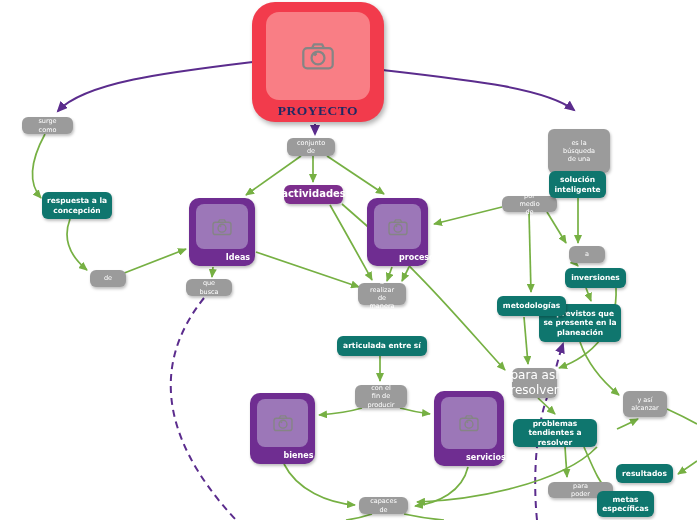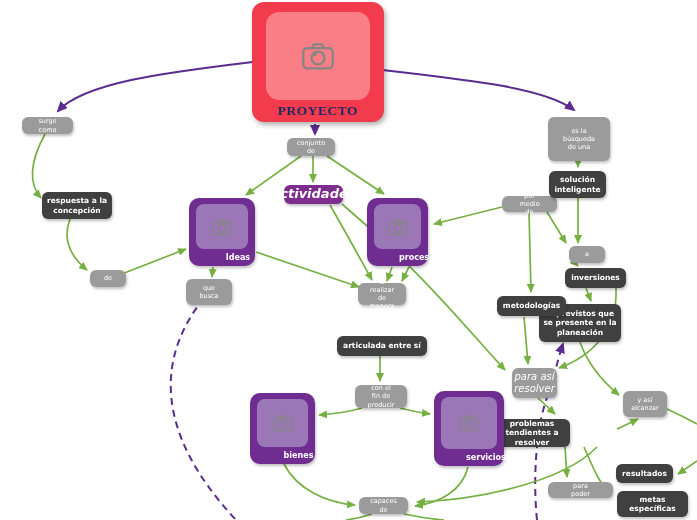--- a/index.html
+++ b/index.html
@@ -3,30 +3,30 @@
 <meta charset="utf-8">
 <style>
   html,body{margin:0;padding:0;background:#fff;}
   #canvas{position:relative;width:697px;height:520px;overflow:hidden;
           font-family:"DejaVu Sans","Liberation Sans",sans-serif;background:#fff;}
   #edges{position:absolute;left:0;top:0;z-index:1;}
   .node{position:absolute;z-index:2;display:flex;align-items:center;justify-content:center;
         text-align:center;border-radius:6px;box-sizing:border-box;line-height:1.25;
         box-shadow:1px 2px 3px rgba(0,0,0,.25);}
   .gray{background:#9b9b9b;color:#fff;font-size:6.5px;padding:2px 18px;justify-content:center;}
-  .gray.lg{font-size:10px;font-style:italic;}
-  .navy{background:#404040;color:#fff;font-weight:bold;font-size:7.5px;padding:2px 3px;}
-  .psmall{background:#7d2e8d;color:#fff;font-weight:bold;font-size:13px;font-style:italic;}
+  .gray.lg{font-size:12px;}
+  .navy{background:#0f766e;color:#fff;font-weight:bold;font-size:7.5px;padding:2px 3px;}
+  .psmall{background:#7d2e8d;color:#fff;font-weight:bold;font-size:10px;}
   .imgnode{background:#6f2d91;border-radius:10px;color:#fff;}
   .imgnode .pic{position:absolute;left:7px;right:7px;top:6px;bottom:17px;background:#9c77b8;
         border-radius:8px;display:flex;align-items:center;justify-content:center;}
   .imgnode .lbl{position:absolute;left:0;right:0;bottom:3px;text-align:center;
         font-weight:bold;font-size:8px;padding-left:32px;}
   #main-node{position:absolute;left:252px;top:2px;width:132px;height:120px;background:#f23b4c;
-        border-radius:12px;z-index:2;box-shadow:2px 3px 5px rgba(0,0,0,.3);}
+        border-radius:23px;z-index:2;box-shadow:2px 3px 5px rgba(0,0,0,.3);}
   #main-node .pic{position:absolute;left:14px;right:14px;top:10px;bottom:22px;background:#f97e85;
         border-radius:13px;display:flex;align-items:center;justify-content:center;}
   #main-node .lbl{position:absolute;left:0;right:0;bottom:3px;text-align:center;
         font-family:"Liberation Serif","DejaVu Serif",serif;font-weight:bold;
         font-size:13.5px;color:#1f2a63;letter-spacing:.5px;}
   .cam{color:#858585;}
 </style>
 </head>
 <body>
 
@@ -109,33 +109,33 @@
     </div>
     <div class="lbl">PROYECTO</div>
   </div>
 
   <div class="node gray" style="left:22px;top:117px;width:51px;height:17px">
       <span>surge como</span>
     </div>
   <div class="node gray" style="left:287px;top:138px;width:48px;height:18px">
       <span>conjunto de</span>
     </div>
-  <div class="node gray" style="left:548px;top:117px;width:62px;height:44px">
+  <div class="node gray" style="left:548px;top:129px;width:62px;height:44px">
       <span>es la búsqueda de una</span>
     </div>
   <div class="node gray" style="left:502px;top:196px;width:55px;height:16px">
       <span>por medio de</span>
     </div>
   <div class="node gray" style="left:569px;top:246px;width:17px;height:17px">
       <span>a</span>
     </div>
   <div class="node gray" style="left:90px;top:270px;width:24px;height:17px">
       <span>de</span>
     </div>
-  <div class="node gray" style="left:186px;top:279px;width:46px;height:26px">
+  <div class="node gray" style="left:186px;top:279px;width:46px;height:17px">
       <span>que busca</span>
     </div>
   <div class="node gray" style="left:358px;top:283px;width:48px;height:22px">
       <span>a realizar de manera</span>
     </div>
   <div class="node gray" style="left:355px;top:385px;width:52px;height:23px">
       <span>con el fin de producir</span>
     </div>
   <div class="node gray lg" style="left:512px;top:368px;width:45px;height:30px">
       <span>para así resolver</span>
@@ -161,27 +161,27 @@
     </div>
   <div class="node navy" style="left:565px;top:268px;width:61px;height:20px">
       <span>inversiones</span>
     </div>
   <div class="node navy" style="left:497px;top:296px;width:69px;height:20px">
       <span>metodologías</span>
     </div>
   <div class="node navy" style="left:337px;top:336px;width:90px;height:20px">
       <span>articulada entre sí</span>
     </div>
-  <div class="node navy" style="left:494px;top:419px;width:76px;height:28px">
+  <div class="node navy" style="left:513px;top:419px;width:84px;height:28px">
       <span>problemas tendientes a resolver</span>
     </div>
   <div class="node navy" style="left:616px;top:464px;width:57px;height:19px">
       <span>resultados</span>
     </div>
-  <div class="node navy" style="left:617px;top:491px;width:71px;height:26px">
+  <div class="node navy" style="left:597px;top:491px;width:57px;height:26px">
       <span>metas específicas</span>
     </div>
 
   <div class="node psmall" style="left:284px;top:185px;width:59px;height:19px">
       <span>actividades</span>
     </div>
 
   <div class="node imgnode" style="left:189px;top:198px;width:66px;height:68px">
     <div class="pic">
         <svg class="cam" width="22" height="22">

